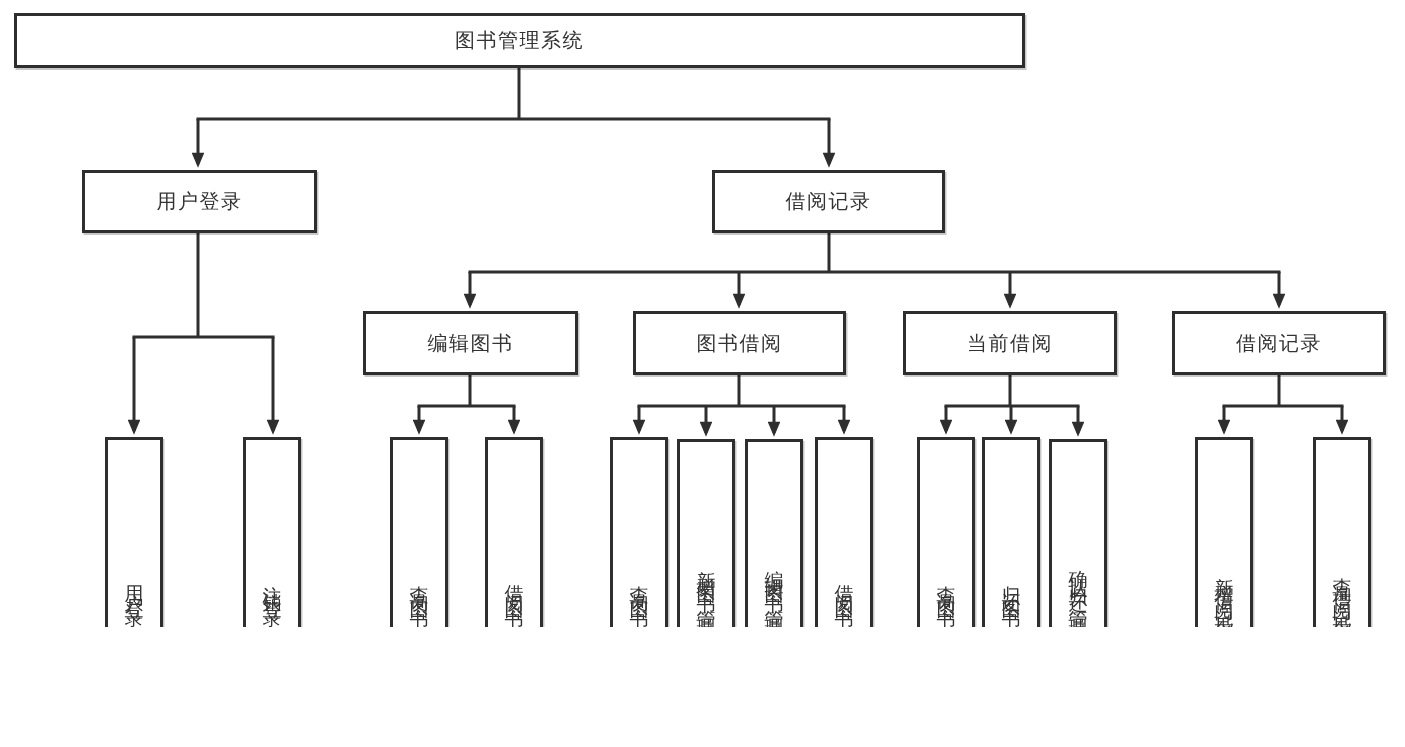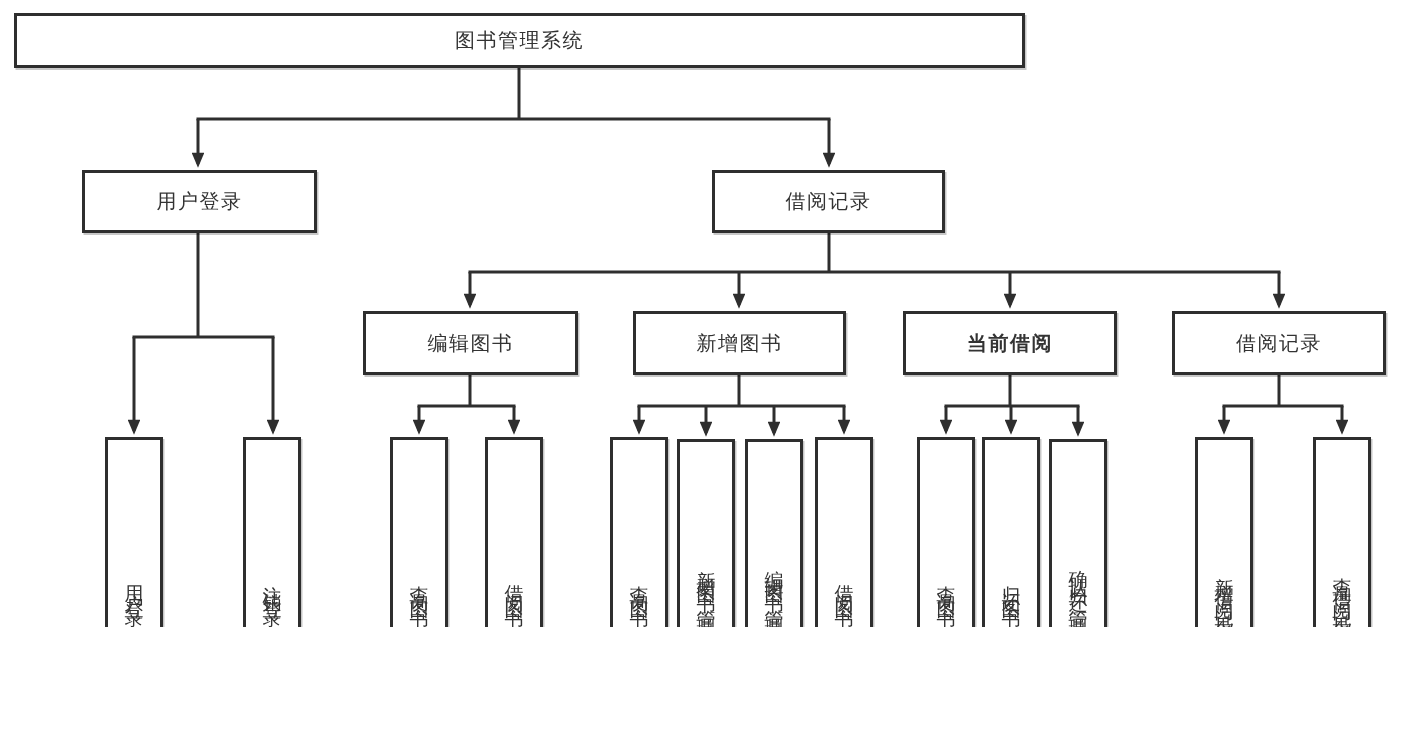--- a/index.html
+++ b/index.html
@@ -126,22 +126,22 @@
       <path d="M1342 406 L1342 431" marker-end="url(#ah)"></path>
     </g>
   </svg>
 
   <div class="hbox" style="left:14px; top:13px; width:1011px; height:55px;">图书管理系统</div>
 
   <div class="hbox" style="left:82px; top:170px; width:235px; height:63px;">用户登录</div>
   <div class="hbox" style="left:712px; top:170px; width:233px; height:63px;">借阅记录</div>
 
   <div class="hbox" style="left:363px; top:311px; width:215px; height:64px;">编辑图书</div>
-  <div class="hbox" style="left:633px; top:311px; width:213px; height:64px;">新增图书</div>
-  <div class="hbox" style="left:903px; top:311px; width:214px; height:64px;font-weight:bold;">当前借阅</div>
+  <div class="hbox" style="left:633px; top:311px; width:213px; height:64px;">图书借阅</div>
+  <div class="hbox" style="left:903px; top:311px; width:214px; height:64px;">当前借阅</div>
   <div class="hbox" style="left:1172px; top:311px; width:214px; height:64px;">借阅记录</div>
 
   <div class="vbox" style="left:105px;">
     <span class="vtext">用户登录</span>
   </div>
   <div class="vbox" style="left:243px;">
     <span class="vtext">注销登录</span>
   </div>
 
   <div class="vbox" style="left:390px;">

